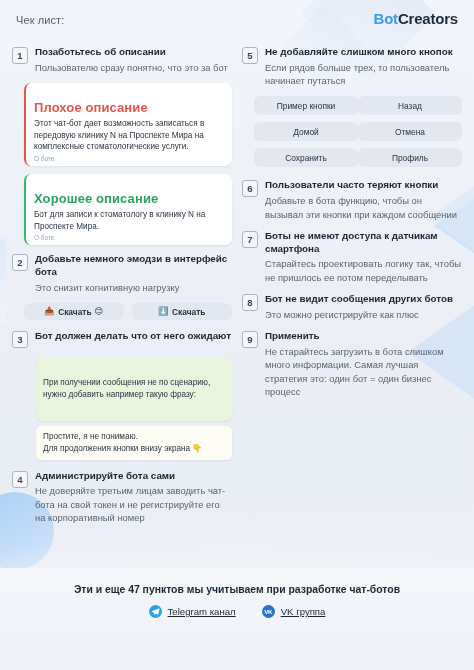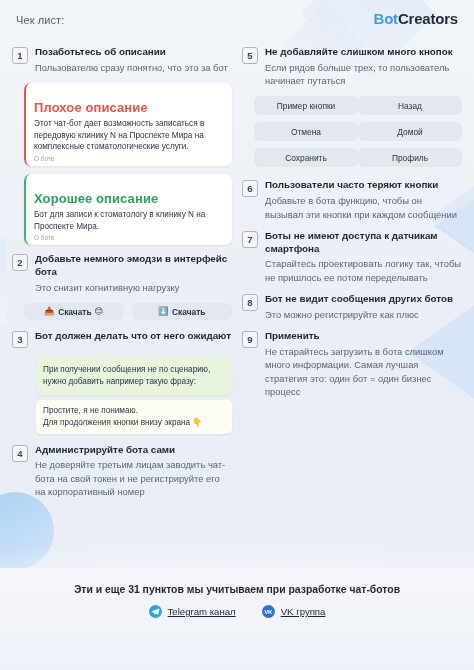--- a/index.html
+++ b/index.html
@@ -106,21 +106,21 @@
   .emoji-btn{
     flex:1 1 0;background:#e3e8f0;border-radius:6px;height:17px;
     display:flex;align-items:center;justify-content:center;gap:3px;
     font-size:8.4px;font-weight:bold;color:#2b3442;
   }
   .emoji-btn .em{font-size:8.5px;line-height:1;}
 
   
   .sc-wrap{margin:6px 0 0 24px;}
   .sc-green{
-    background:#e9f4dd;border-radius:7px;padding:7px 7px;margin-bottom:5px;
+    background:#e9f4dd;border-radius:7px;padding:20px 7px;margin-bottom:5px;
     font-size:8.2px;line-height:1.45;color:#2b3442;box-shadow:0 1px 2px rgba(40,60,90,.07);
   }
   .sc-white{
     background:#fdfdf6;border-radius:5px;padding:5px 7px;
     font-size:8.2px;line-height:1.45;color:#2b3442;box-shadow:0 1px 2px rgba(40,60,90,.07);
   }
   .after-note{font-size:9.4px;color:#5a6573;line-height:1.45;margin:7px 0 0 12px;}
 
   
   .kbd{margin:8px 0 0 12px;display:grid;grid-template-columns:1fr 1fr;gap:7px 0;}
@@ -236,22 +236,22 @@
       <div class="item">
         <div class="num">5</div>
         <div class="item-body">
           <p class="item-title">Не добавляйте слишком много кнопок</p>
           <p class="item-sub">Если рядов больше трех, то пользователь начинает путаться</p>
         </div>
       </div>
       <div class="kbd">
         <div class="kbd-key">Пример кнопки</div>
         <div class="kbd-key">Назад</div>
+        <div class="kbd-key">Домой</div>
         <div class="kbd-key">Отмена</div>
-        <div class="kbd-key">Домой</div>
         <div class="kbd-key">Сохранить</div>
         <div class="kbd-key">Профиль</div>
       </div>
 
       <div class="item" style="margin-top:12px">
         <div class="num">6</div>
         <div class="item-body">
           <p class="item-title">Пользователи часто теряют кнопки</p>
           <p class="item-sub">Добавьте в бота функцию, чтобы он вызывал эти кнопки при каждом сообщении</p>
         </div>
@@ -278,21 +278,21 @@
         <div class="item-body">
           <p class="item-title">Применить</p>
           <p class="item-sub">Не старайтесь загрузить в бота слишком много информации. Самая лучшая стратегия это: один бот = один бизнес процесс</p>
         </div>
       </div>
     </div>
   </div>
 
   <div class="deco deco-sq-bottom"></div>
   <div class="footer">
-    <p class="footer-title">Эти и еще 31 пунктов мы учитываем при разработке чат-ботов</p>
+    <p class="footer-title">Эти и еще 47 пунктов мы учитываем при разработке чат-ботов</p>
     <div class="links">
       <div class="link">
         <span class="ic">
           <svg width="9" height="9" viewBox="0 0 24 24" aria-hidden="true">
               <path fill="#ffffff" d="M21 4L2.8 11.2c-.9.35-.86 1.64.05 1.93l4.6 1.45 1.7 5.1c.22.65 1.06.82 1.5.3l2.4-2.8 4.6 3.4c.6.44 1.46.11 1.62-.62L22.6 5.1c.16-.75-.6-1.38-1.6-1.1z"></path>
             </svg>
         </span>
         <span class="link-text">Telegram канал</span>
       </div>
       <div class="link">

